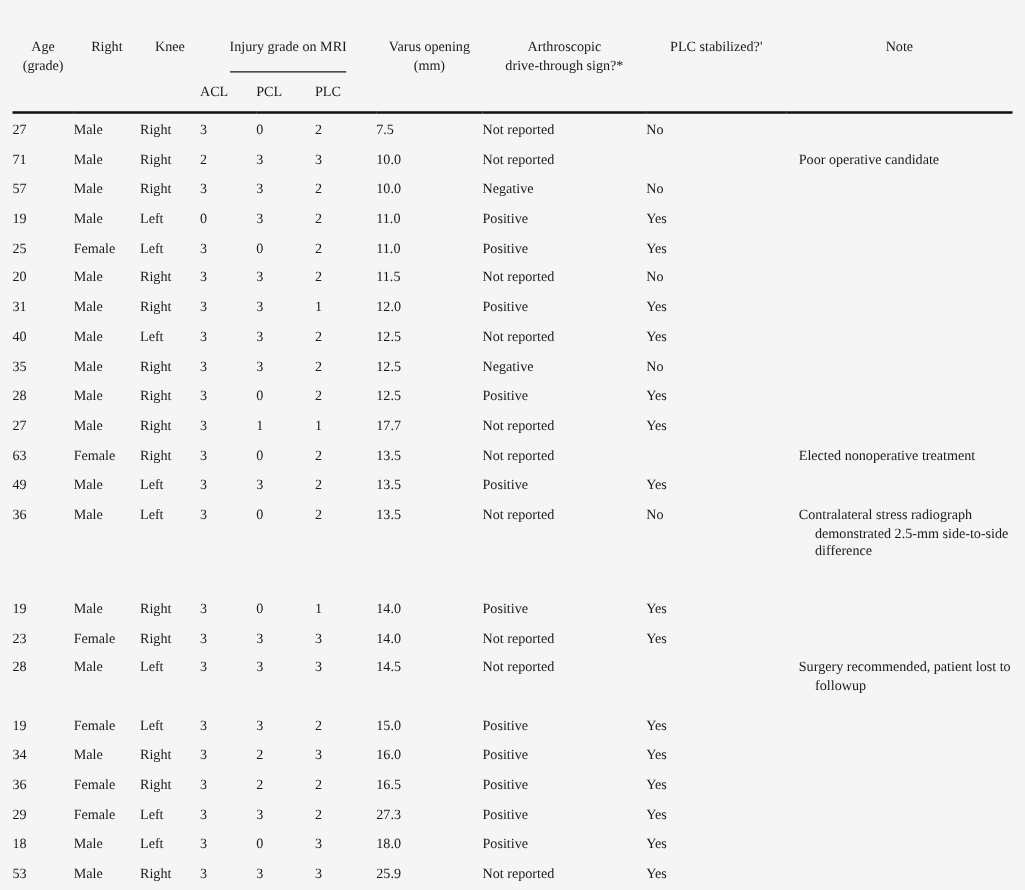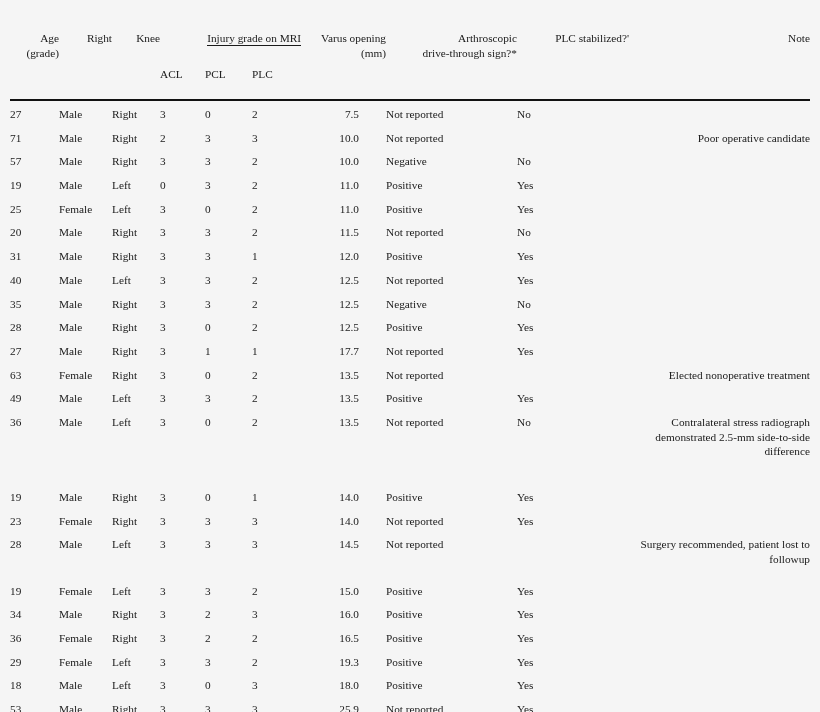--- a/index.html
+++ b/index.html
@@ -38,65 +38,64 @@
   col.c-pcl       { width: 47px; }
   col.c-plc       { width: 49px; }
   col.c-varus     { width: 85px; }
   col.c-arthro    { width: 131px; }
   col.c-stab      { width: 112px; }
   col.c-note      { width: 181px; }
 
   
   thead th {
     font-weight: normal;
-    text-align: right;
+    text-align: center;
     vertical-align: top;
     padding: 0 0 1px 0;
     line-height: 1.30;
     white-space: normal;
   }
   th.sub-head {
     text-align: left;
     padding-top: 2px;
   }
   .hdr-row1 th { height: 33px; }
   .grade-span {
     border-bottom: 1px solid #1a1a1a;
-    padding-bottom: 1px;
+    padding-bottom: 13px;
   }
   .hdr-row2 th {
     height: 19px;
-    padding-bottom: 13px;
+    padding-bottom: 3px;
   }
   thead tr.rule-row th {
     border-bottom: 2.2px solid #111;
     height: 0;
     padding: 0;
     font-size: 0;
     line-height: 0;
   }
 
   
   tbody td {
     vertical-align: top;
     padding: 0;
     line-height: 1.26;
     height: 20.7px;
   }
   tbody tr.row td { padding-top: 3.0px; }
   tbody tr:first-child td { padding-top: 6px; }
 
   td.num-right {
-    text-align: right;
+    text-align: left;
     padding-right: 27px;
   }
   td.note-cell {
     padding-left: 10px;
     white-space: normal;
-    text-align: right;
   }
   .note-text {
     display: block;
     padding-left: 13px;
     text-indent: -13px;
     line-height: 1.30;
   }
   tr.gap-row td {
     height: 14px;
     padding: 0;
@@ -445,21 +444,21 @@
             <span class="note-text"></span>
           </td>
         </tr>
         <tr class="row">
           <td>29</td>
           <td>Female</td>
           <td>Left</td>
           <td>3</td>
           <td>3</td>
           <td>2</td>
-          <td class="num-right">19.3</td>
+          <td class="num-right">27.3</td>
           <td>Positive</td>
           <td>Yes</td>
           <td class="note-cell">
             <span class="note-text"></span>
           </td>
         </tr>
         <tr class="row">
           <td>18</td>
           <td>Male</td>
           <td>Left</td>

